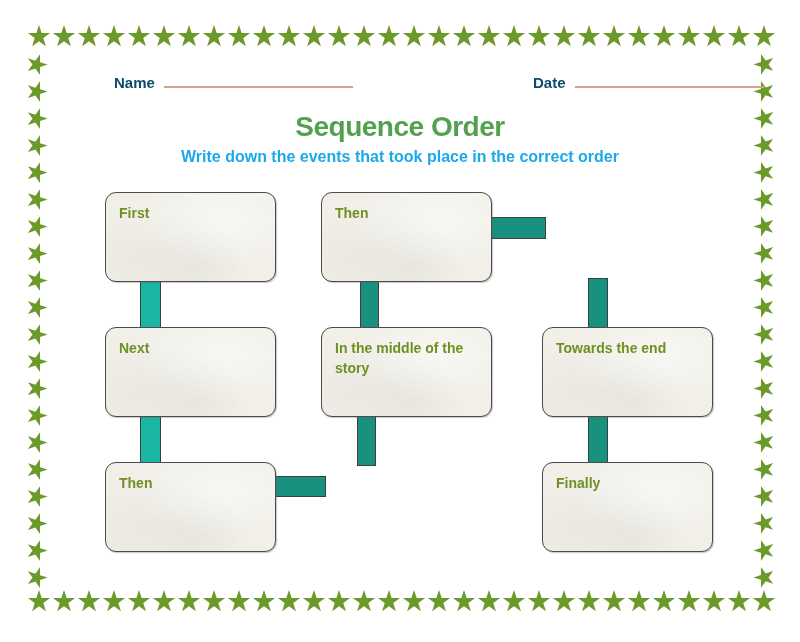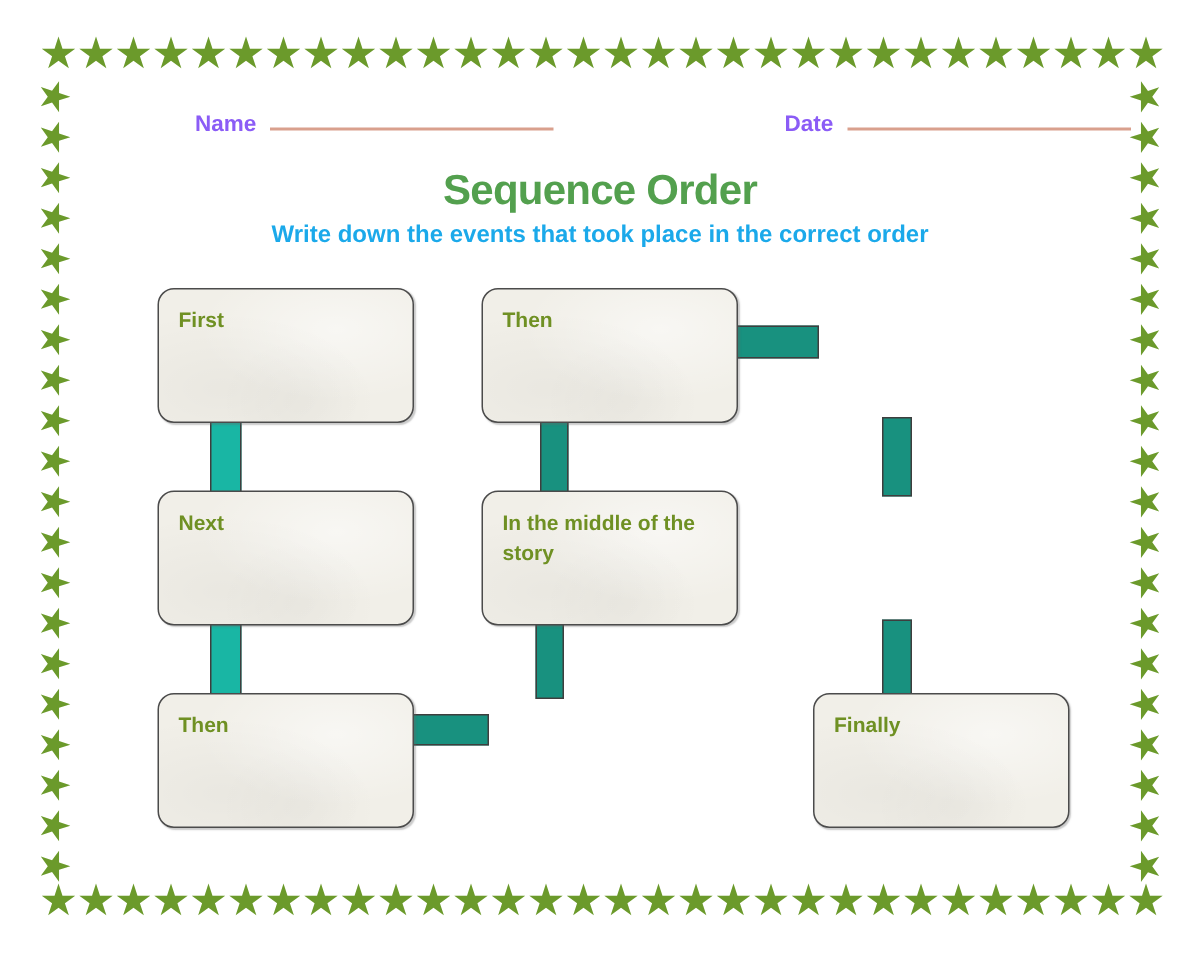--- a/index.html
+++ b/index.html
@@ -54,26 +54,25 @@
   .stars-left span { transform: rotate(90deg); }
   .stars-right span { transform: rotate(-90deg); }
 
   
   .field {
     position: absolute;
     display: flex;
     align-items: baseline;
   }
   .field-name { left: 114px; top: 74px; }
-  .field-date { left: 507px; top: 74px; }
+  .field-date { left: 533px; top: 74px; }
   .field-label {
     font-size: 15px;
     font-weight: bold;
-    color: #8b5cf6;
-    margin-left: 16px;
+    color: #0c4a6e;
   }
   .field-line {
     display: inline-block;
     width: 189px;
     height: 13px;
     margin-left: 9px;
     border-bottom: 2px solid var(--underline);
   }
 
   .title {
@@ -284,20 +283,23 @@
   </div>
   <div class="seq-box r1 c2">
     <span class="box-label">Then</span>
   </div>
   <div class="seq-box r2 c1">
     <span class="box-label">Next</span>
   </div>
   <div class="seq-box r2 c2">
     <span class="box-label">In the middle of the story</span>
   </div>
+  <div class="seq-box r2 c3">
+    <span class="box-label">Towards the end</span>
+  </div>
   <div class="seq-box r3 c1">
     <span class="box-label">Then</span>
   </div>
   <div class="seq-box r3 c3">
     <span class="box-label">Finally</span>
   </div>
 
 </div>
 
 </body></html>

